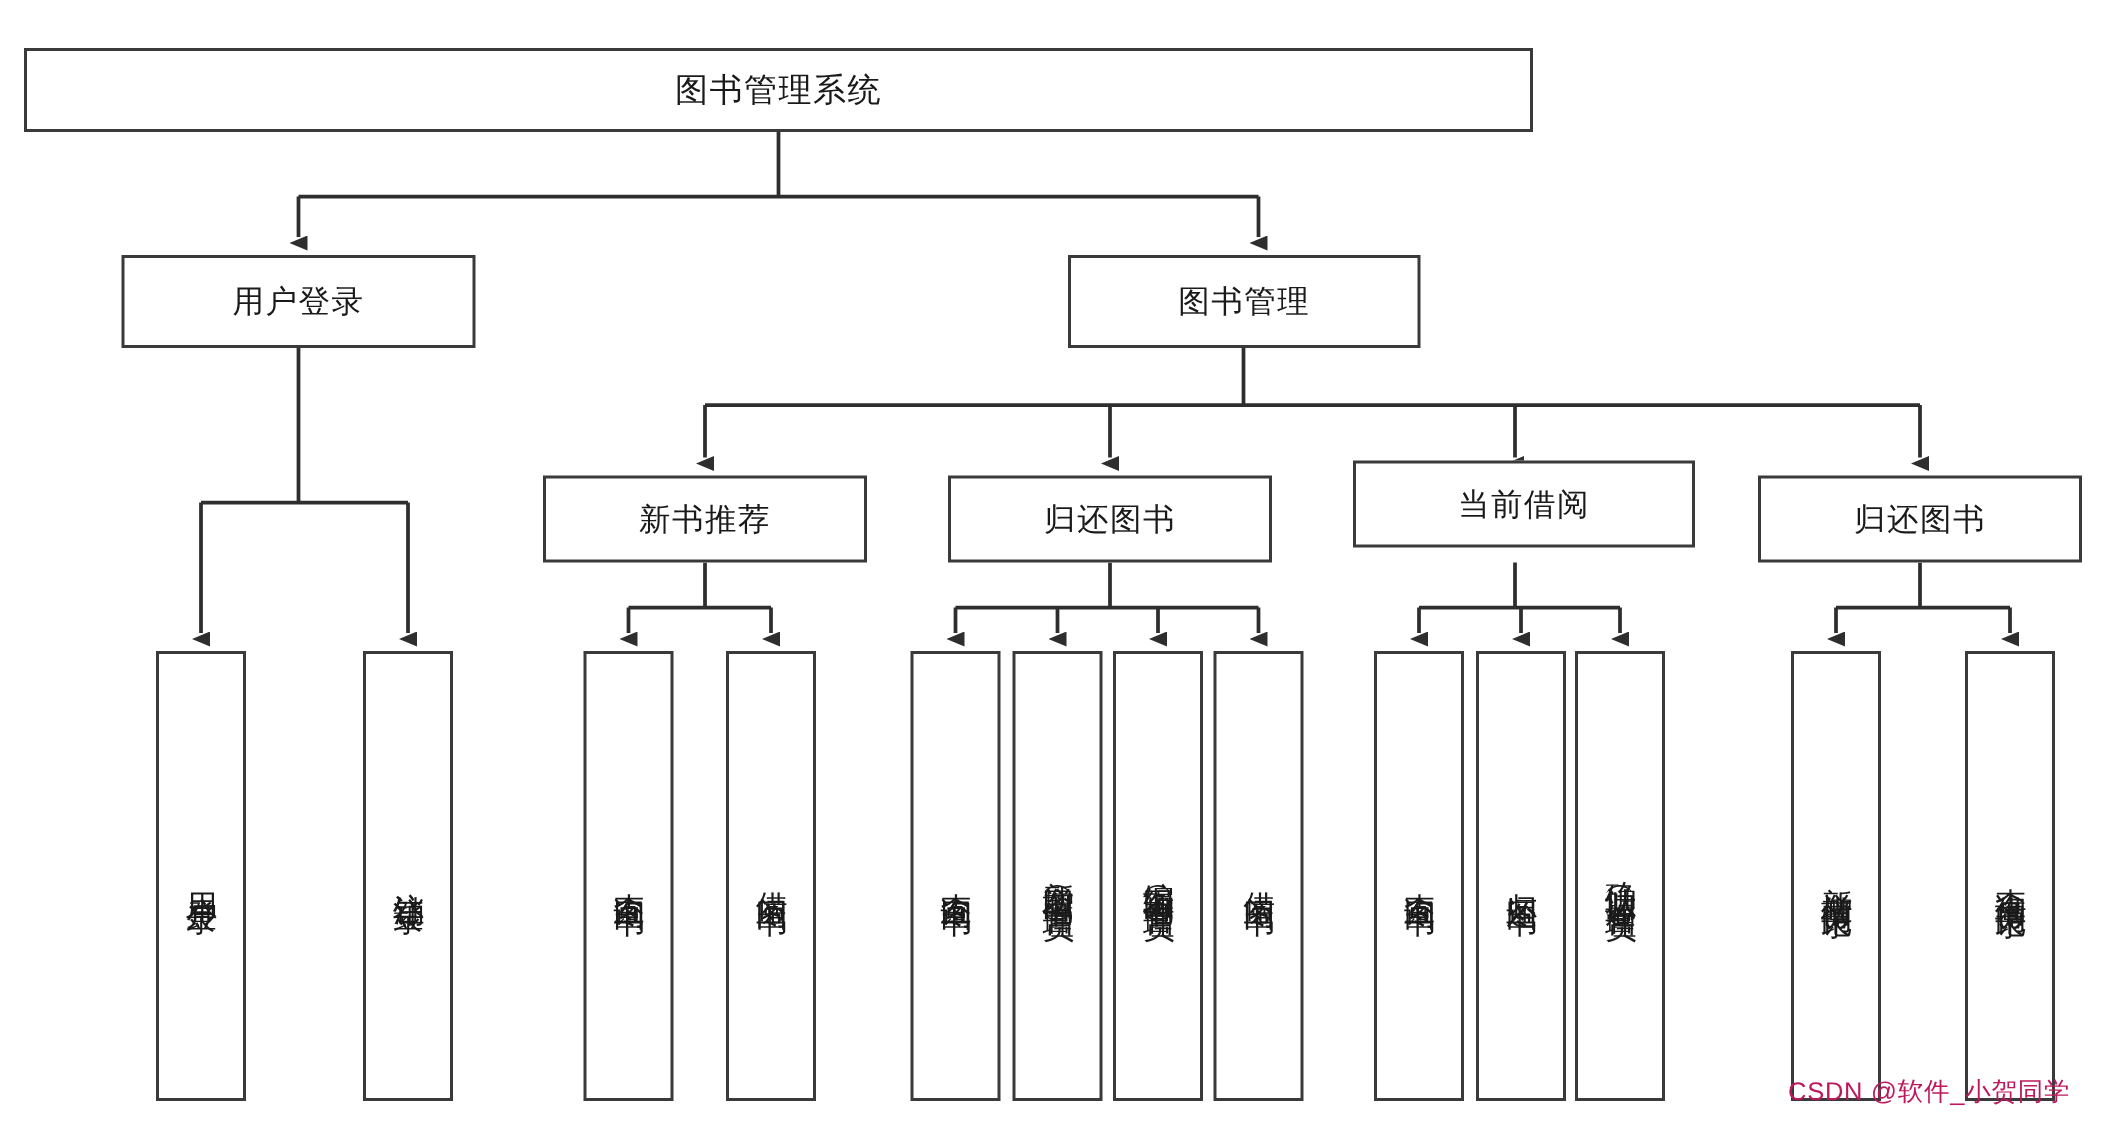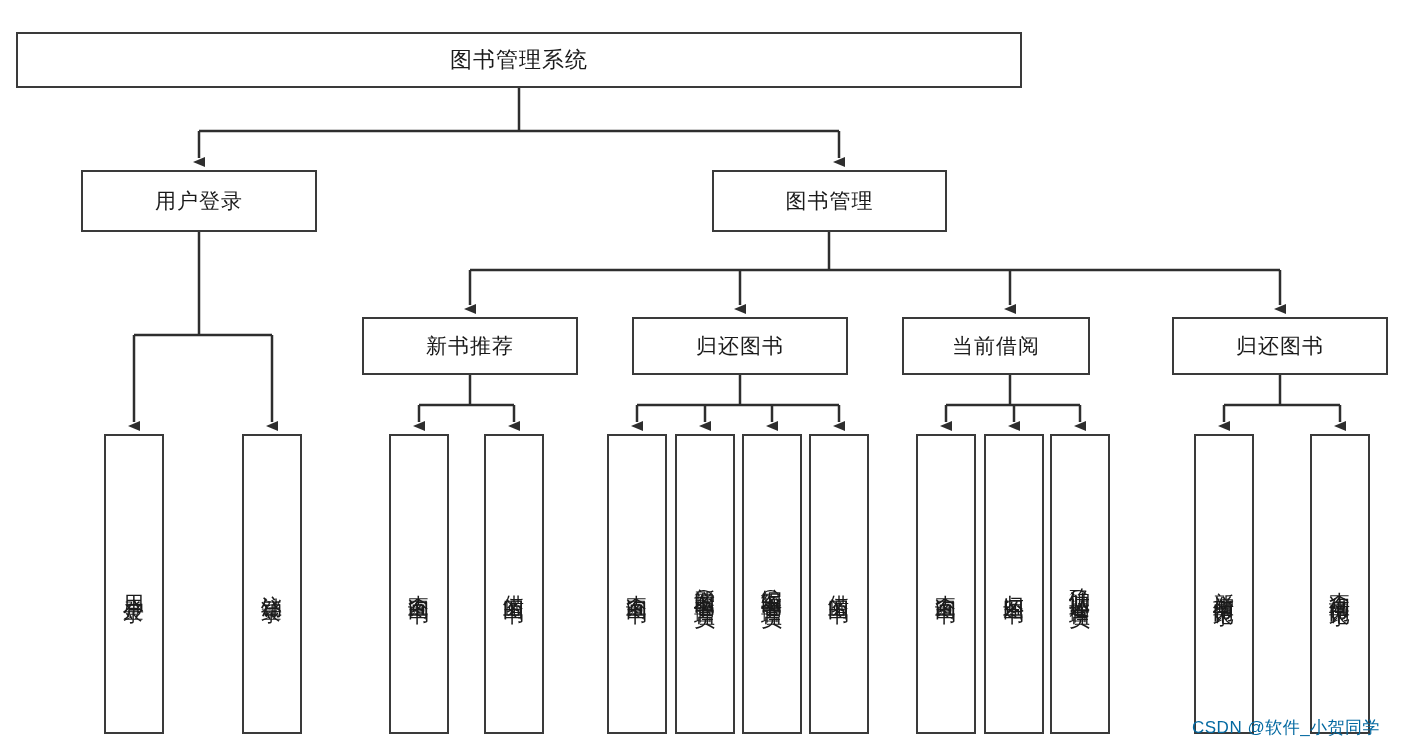--- a/index.html
+++ b/index.html
@@ -54,21 +54,21 @@
     display: block;
     max-height: 100%;
   }
   .node.root {
     font-size: 22px;
     margin-top: 20px;
   }
   .watermark {
     position: absolute;
     font-size: 17px;
-    color: #0369a1;
+    color: #be185d;
     white-space: nowrap;
     letter-spacing: 0.5px;
   }
 </style>
 </head>
 <body>
 
 <div id="canvas">
 
   <svg class="edges" viewBox="0 0 1405 747">
@@ -131,21 +131,21 @@
   <div class="node h" id="n-l3-0" style="left: 362px; top: 317px; width: 216px; height: 58px;">
     <span>新书推荐</span>
   </div>
 
   <div class="node h" id="n-l2-1" style="left: 712px; top: 170px; width: 235px; height: 62px;">
     <span>图书管理</span>
   </div>
   <div class="node h" id="n-l3-1" style="left: 632px; top: 317px; width: 216px; height: 58px;">
     <span>归还图书</span>
   </div>
-  <div class="node h" id="n-l3-2" style="left: 902px; top: 317px; width: 188px; height: 58px;">
+  <div class="node h" id="n-l3-2" style="left: 902px; top: 307px; width: 228px; height: 58px;">
     <span>当前借阅</span>
   </div>
   <div class="node h" id="n-l3-3" style="left: 1172px; top: 317px; width: 216px; height: 58px;">
     <span>归还图书</span>
   </div>
 
   <div class="node v" id="n-lf-0" style="left: 104px; top: 434px; width: 60px; height: 300px;">
     <span>用户登录</span>
   </div>
   <div class="node v" id="n-lf-1" style="left: 242px; top: 434px; width: 60px; height: 300px;">

